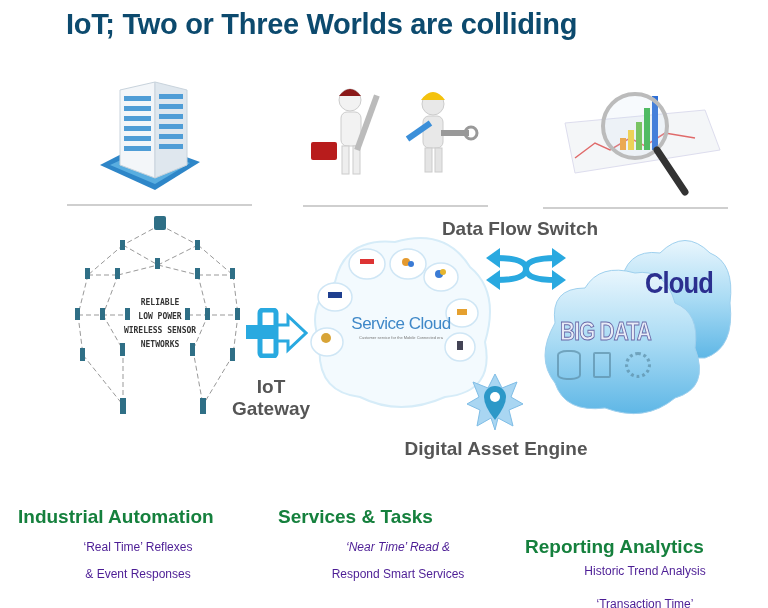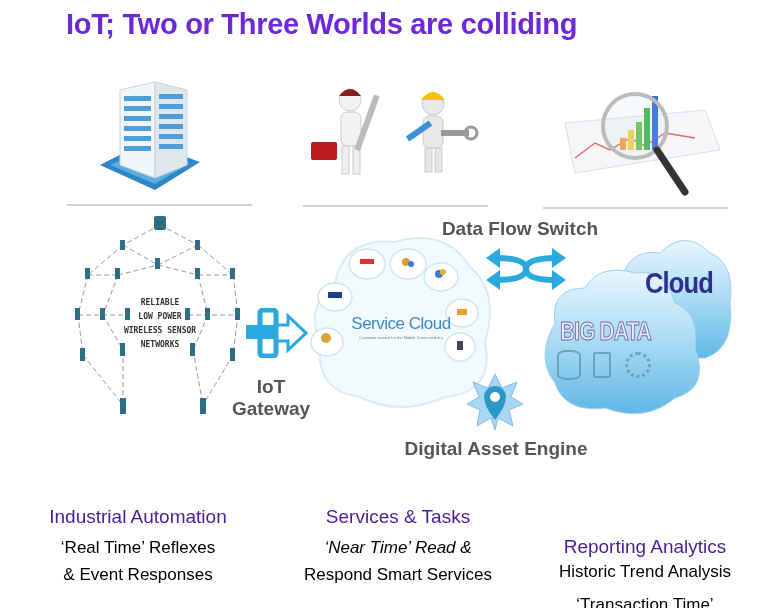--- a/index.html
+++ b/index.html
@@ -1,23 +1,23 @@
 <!DOCTYPE html>
 <html><head>
 <meta charset="utf-8">
 <style>
   html, body { margin: 0; padding: 0; }
   body { width: 768px; height: 608px; background: #ffffff; position: relative; overflow: hidden;
          font-family: "Liberation Sans", "DejaVu Sans", sans-serif; color: #555; }
   .abs { position: absolute; }
-  .title { left: 66px; top: 8px; font-size: 29px; font-weight: bold; color: #6d28d9; letter-spacing: -0.3px; }
+  .title { left: 66px; top: 8px; font-size: 29px; font-weight: bold; color: #0c4a6e; letter-spacing: -0.3px; }
   .hr { height: 2px; background: #cfcfcf; }
   .lbl { font-weight: bold; color: #555; font-size: 19px; text-align: center; }
-  .col-head { font-size: 19px; font-weight: normal; color: #4c1d95; text-align: center; white-space: nowrap; }
-  .col-sub { font-size: 17px; color: #000000; text-align: center; line-height: 27px; white-space: nowrap; }
+  .col-head { font-size: 19px; font-weight: bold; color: #15803d; text-align: left; white-space: nowrap; }
+  .col-sub { font-size: 12px; color: #4c1d95; text-align: center; line-height: 27px; white-space: nowrap; }
   svg { display: block; }
 </style>
 </head>
 <body>
 
 <div class="abs title">IoT; Two or Three Worlds are colliding</div>
 
 <div class="abs" style="left:95px;top:80px;width:110px;height:115px;">
   <svg width="110" height="115" viewBox="0 0 110 115">
     <polygon points="5,85 60,110 105,82 50,62" fill="#2e86c8"></polygon>

